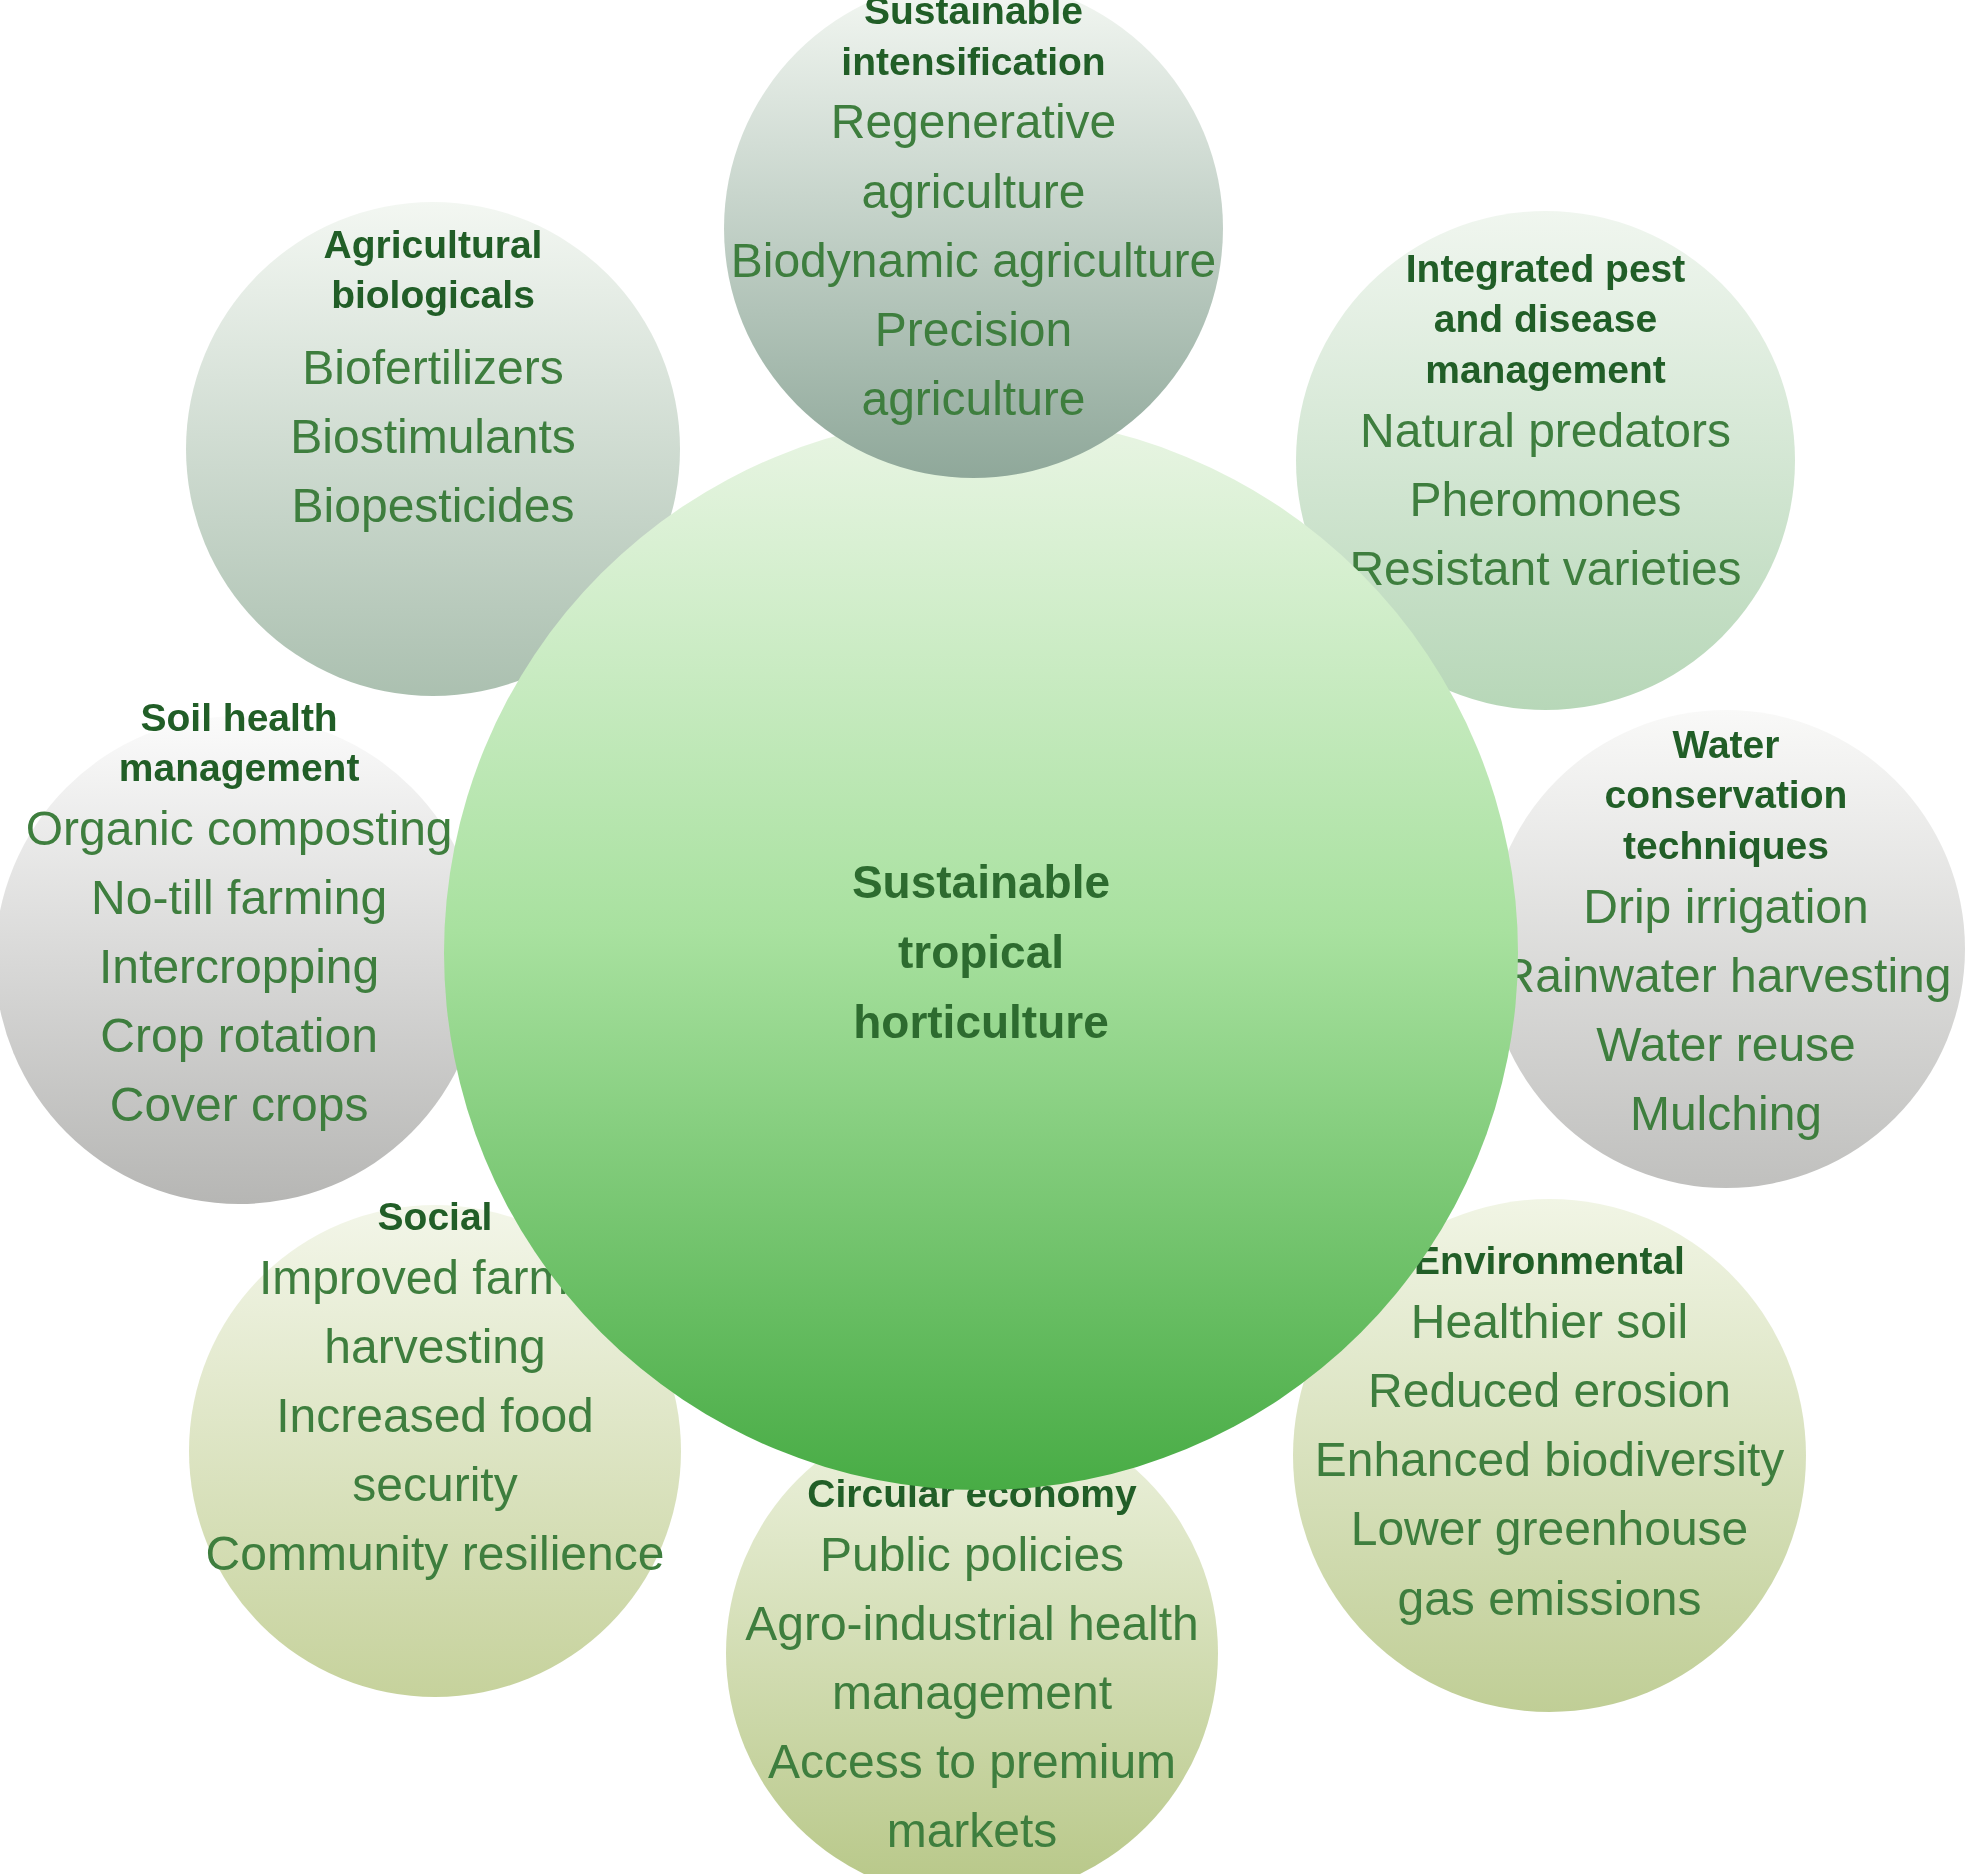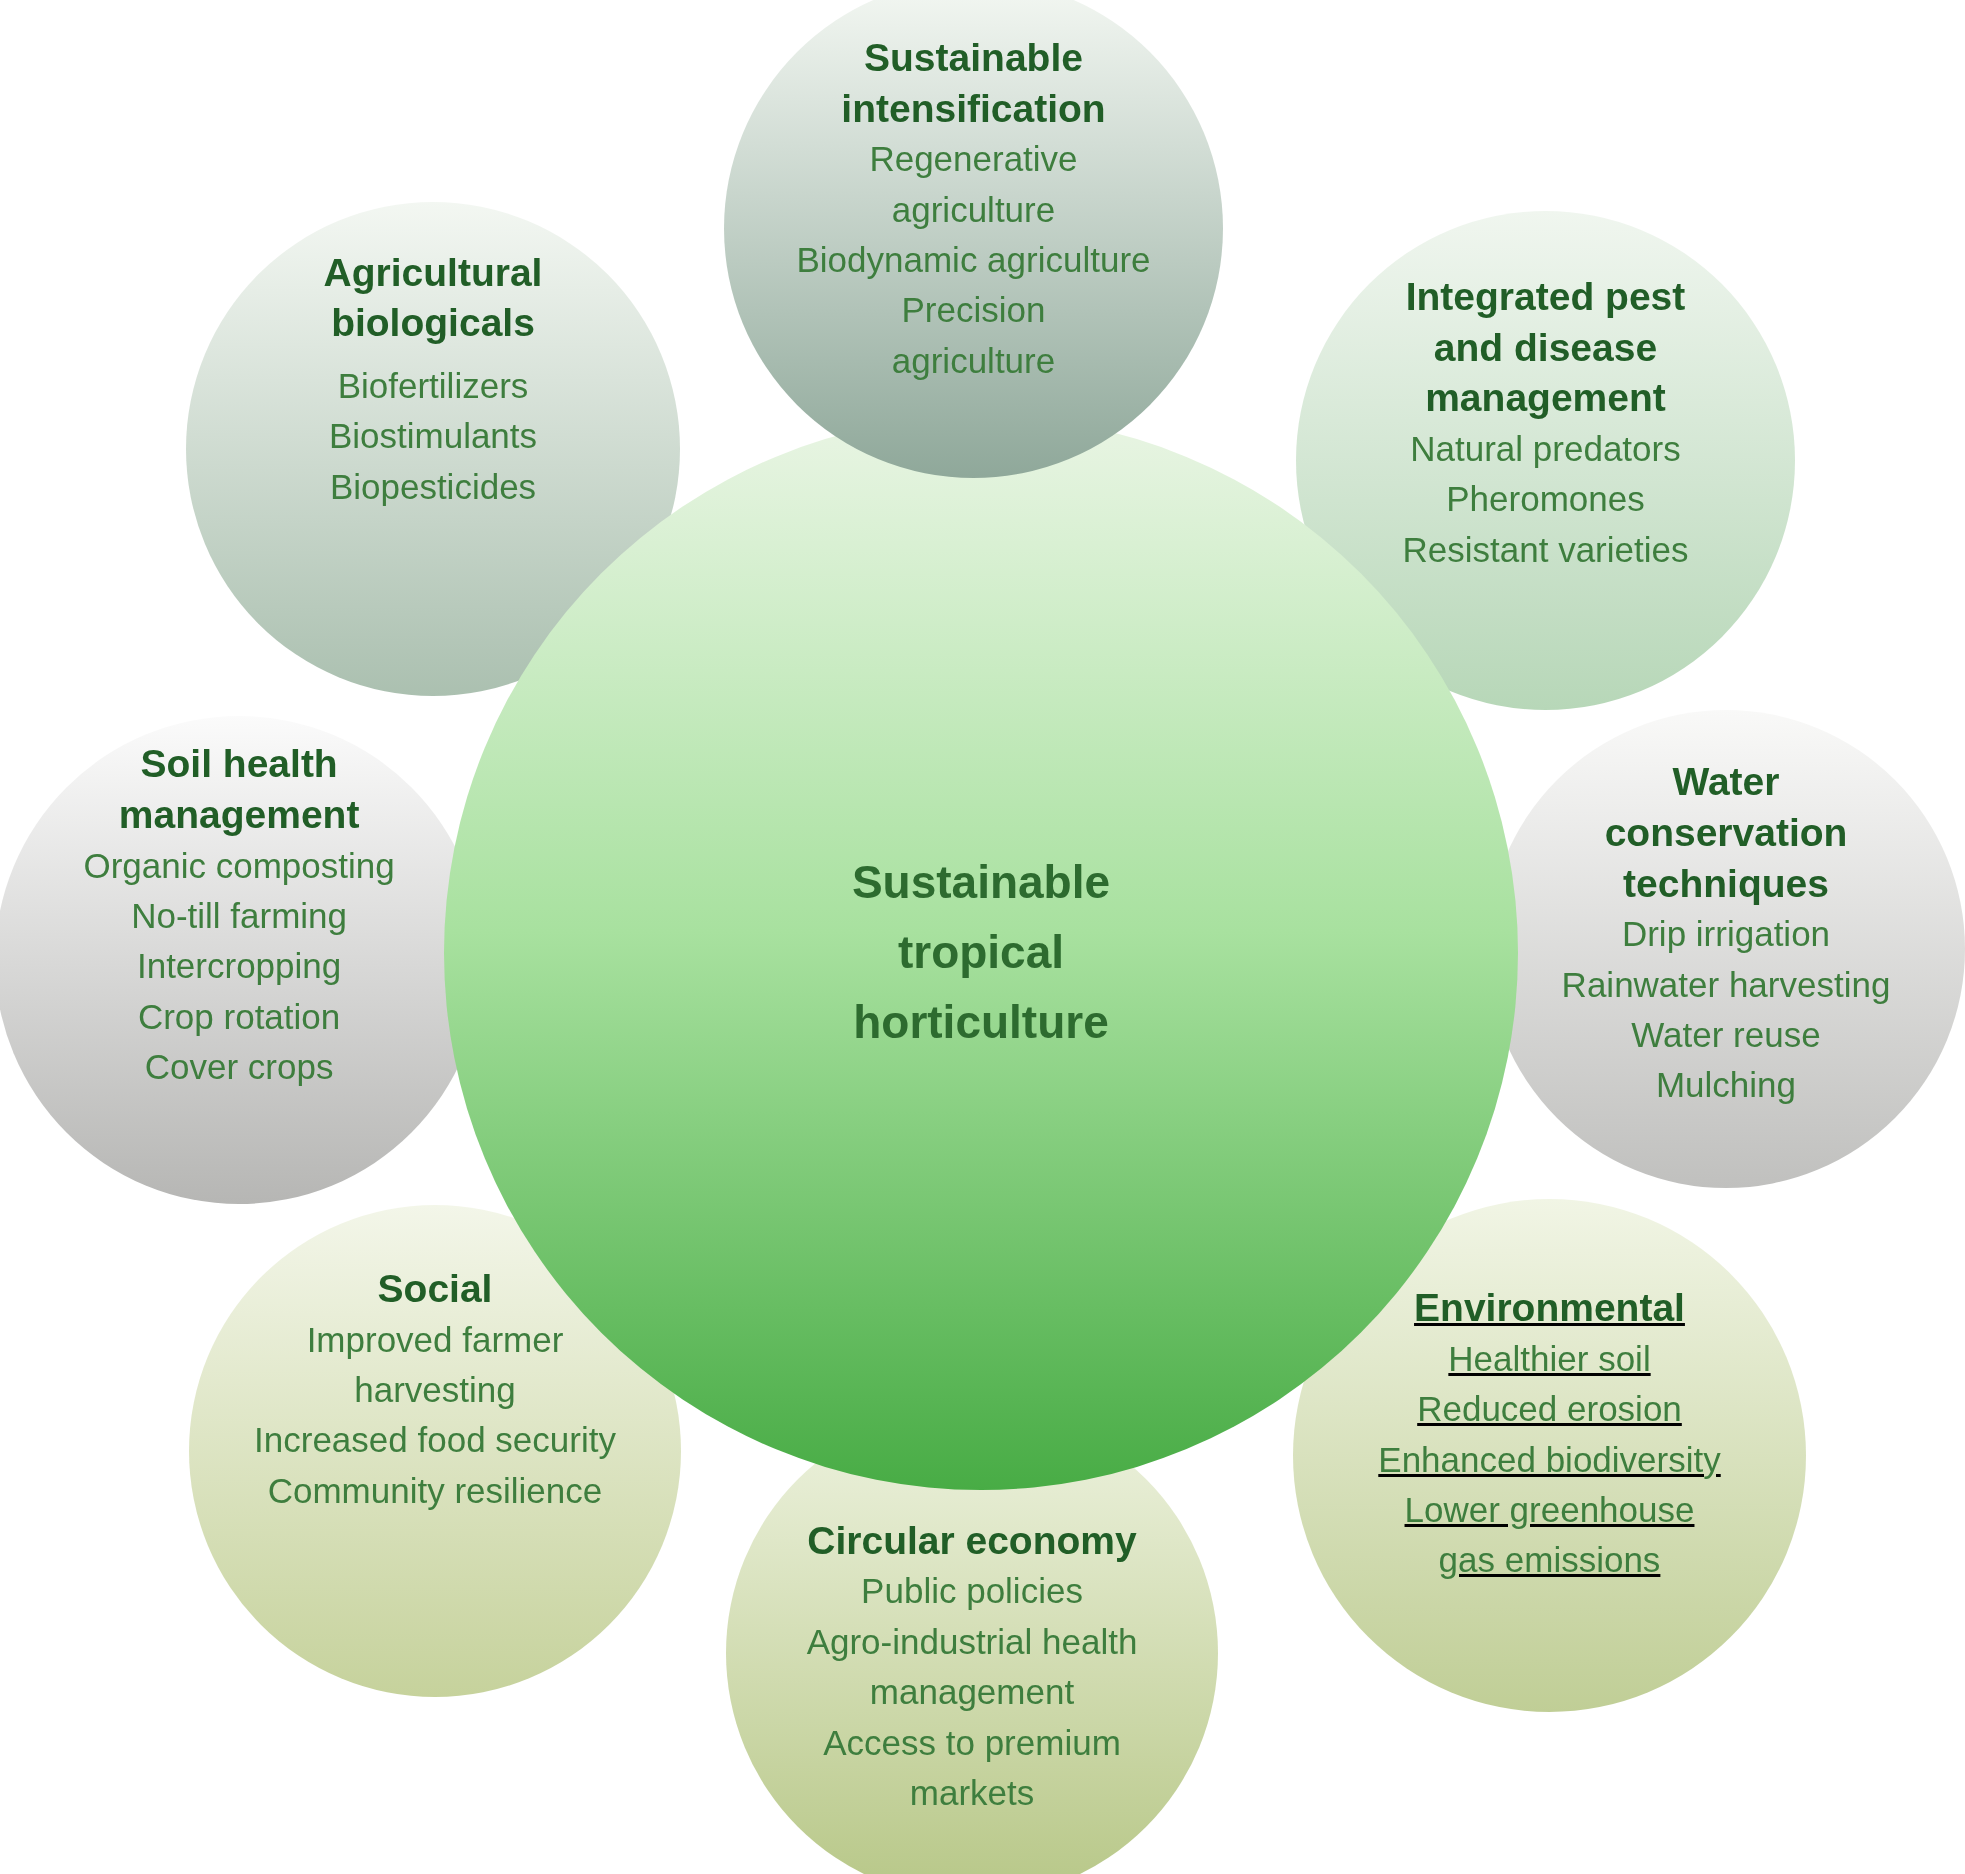--- a/index.html
+++ b/index.html
@@ -28,21 +28,21 @@
     align-items: center;
   }
   .circle-title {
     font-size: 39px;
     font-weight: 600;
     line-height: 1.3;
     color: var(--title-color, #215e27);
     white-space: pre-line;
   }
   .circle-items .item {
-    font-size: 35px;
+    font-size: 48px;
     font-weight: 400;
     line-height: 1.44;
     color: var(--body-color, #3e7e3e);
     white-space: pre-line;
   }
   .central-title {
     font-size: 46px;
     font-weight: 600;
     line-height: 1.52;
     color: var(--center-text-color, #2d6b2f);
@@ -59,21 +59,21 @@
   .c-env { left: 1293px; top: 1199px; width: 513px; height: 513px; }
   .c-ce  { left: 726px; top: 1407px; width: 492px; height: 492px; }
   .central { left: 444px; top: 416px; width: 1074px; height: 1074px; }
   
   .c-si  .content { transform: translateY(-19.4px); }
   .c-ab  .content { transform: translateY(-69px); gap: 12px; }
   .c-ipm .content { transform: translateY(-37px); }
   .c-shm .content { transform: translateY(-44px); }
   .c-wct .content { transform: translateY(-37px); margin-top: 44px; }
   .c-soc .content { transform: translateY(-61px); }
-  .c-env .content { transform: translateY(-21px); text-decoration: underline; }
+  .c-env .content { transform: translateY(-21px); }
   .c-ce  .content { transform: translateY(14px); }
 </style>
 </head>
 <body>
 
 <div class="stage">
 
   <div class="circle c-ab" style="background-image: linear-gradient(rgb(243, 247, 242) 0%, rgb(171, 192, 176) 100%);">
     <div class="content">
       <div class="circle-title">Agricultural

